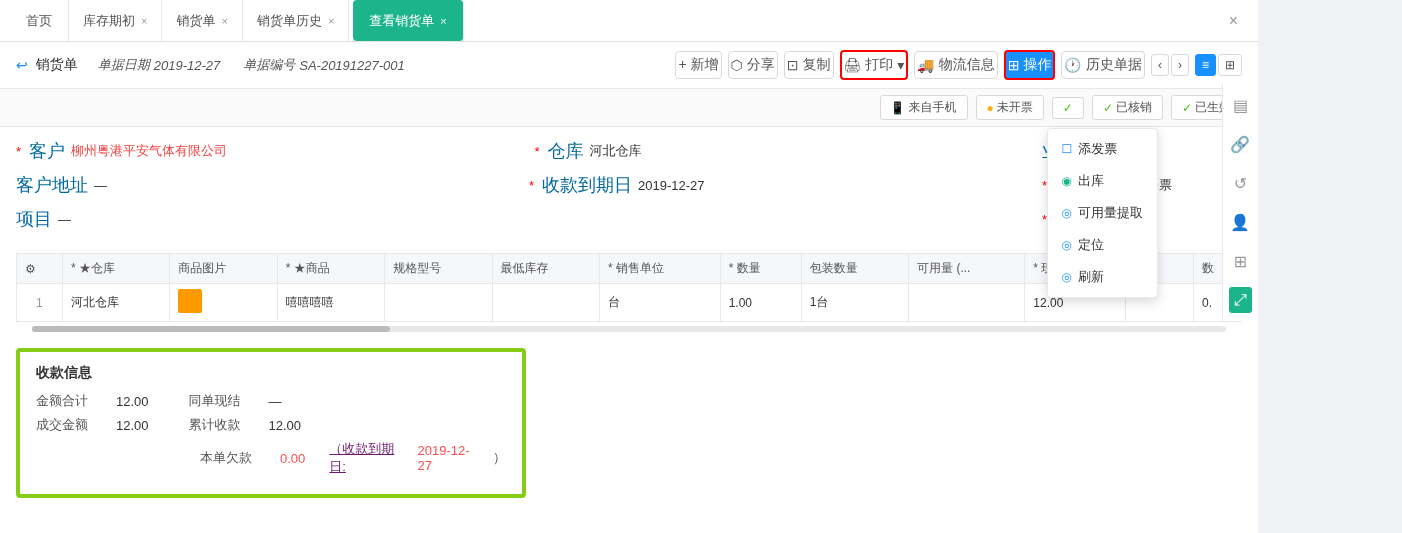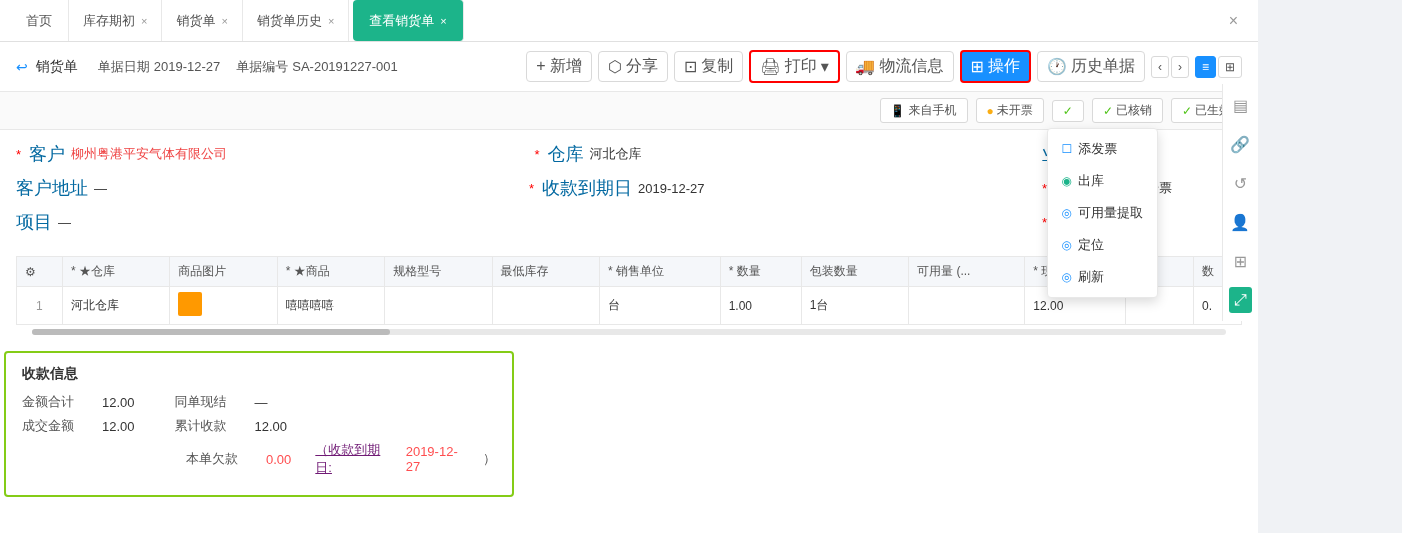--- a/index.html
+++ b/index.html
@@ -28,27 +28,27 @@
     .main-content { background: #fff; min-height: calc(533px - 42px); position: relative; }
 
     
     .doc-header {
       display: flex; align-items: center; padding: 8px 16px;
       border-bottom: 1px solid #e8e8e8; background: #fff; flex-wrap: wrap; gap: 8px;
     }
     .doc-title-section { display: flex; align-items: center; gap: 8px; }
     .doc-type-icon { color: #1890ff; font-size: 14px; }
     .doc-title { font-size: 14px; font-weight: 500; color: #333; }
-    .doc-meta { display: flex; align-items: center; gap: 16px; margin-left: 12px; color: #555; font-size: 13px; }
+    .doc-meta { display: flex; align-items: center; gap: 23px; margin-left: 12px; color: #555; font-size: 13px; font-style: italic; }
     .doc-meta span { display: flex; align-items: center; gap: 4px; }
     .doc-actions { margin-left: auto; display: flex; align-items: center; gap: 6px; flex-wrap: wrap; }
     .action-btn {
-      display: flex; align-items: center; gap: 4px; padding: 4px 9px;
+      display: flex; align-items: center; gap: 4px; padding: 4px 2px;
       border: 1px solid #d9d9d9; border-radius: 4px; cursor: pointer;
-      background: #fff; color: #555; font-size: 16px; white-space: nowrap;
+      background: #fff; color: #555; font-size: 14px; white-space: nowrap;
     }
     .action-btn.print-btn { border: 2px solid red; color: #555; }
     .action-btn.blue-btn { background: #1890ff; color: #fff; border-color: #1890ff; border: 2px solid red; }
 
     
     .sub-action-bar {
       display: flex; align-items: center; justify-content: flex-end;
       padding: 6px 16px; background: #fafafa; border-bottom: 1px solid #e8e8e8; gap: 8px;
     }
     .sub-btn {
@@ -83,21 +83,21 @@
     }
     table tr:nth-child(even) td { background: #fafafa; }
     table tr.subtotal td { background: #f0f7ff; font-weight: 500; }
     .row-num { color: #999; text-align: center; }
     .product-img { width: 24px; height: 24px; background: #ff9900; border-radius: 2px; display: inline-block; }
     .scrollbar-indicator { height: 6px; background: #e8e8e8; border-radius: 3px; margin: 4px 16px; }
     .scrollbar-thumb { width: 30%; height: 6px; background: #bbb; border-radius: 3px; }
 
     
     .payment-section {
-      margin: 12px 4px; border: 2px solid #84cc16; border-radius: 4px;
+      margin: 12px 16px; border: 4px solid #84cc16; border-radius: 4px;
       padding: 12px 16px; background: #fff; max-width: 510px;
     }
     .payment-title { font-weight: 600; font-size: 14px; margin-bottom: 10px; color: #333; }
     .payment-row { display: flex; align-items: center; margin-bottom: 6px; gap: 40px; }
     .payment-item { display: flex; align-items: center; gap: 20px; }
     .payment-label { color: #555; min-width: 60px; }
     .payment-value { color: #333; font-weight: 500; }
     .payment-value.red { color: #ff4d4f; }
     .payment-value.date { color: #ff4d4f; }
 

